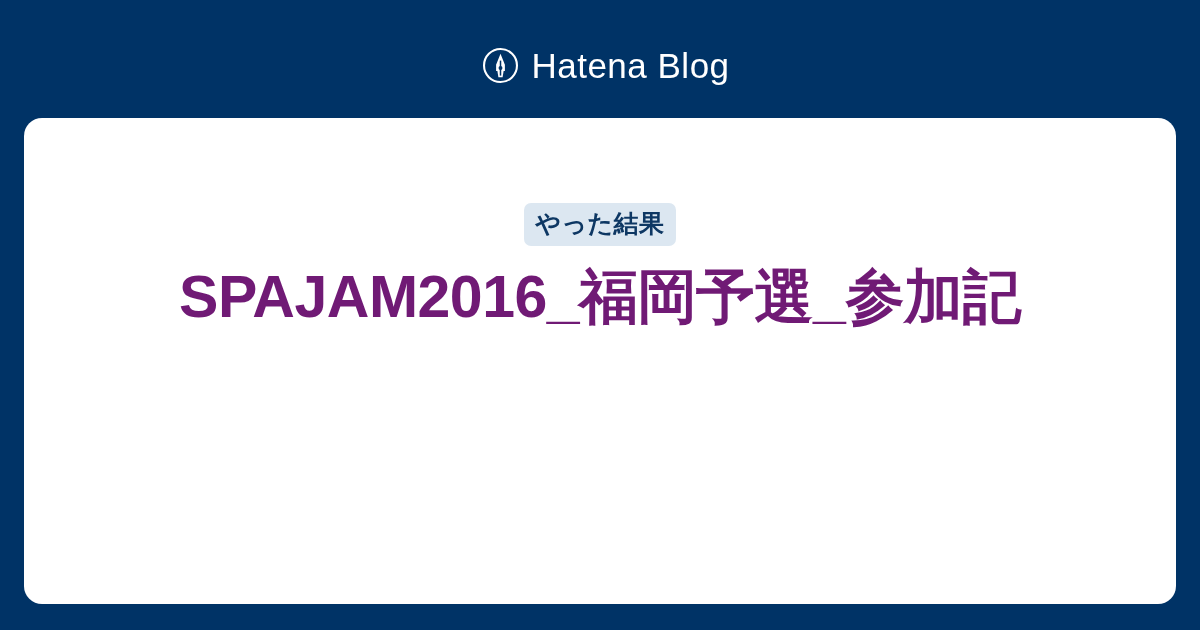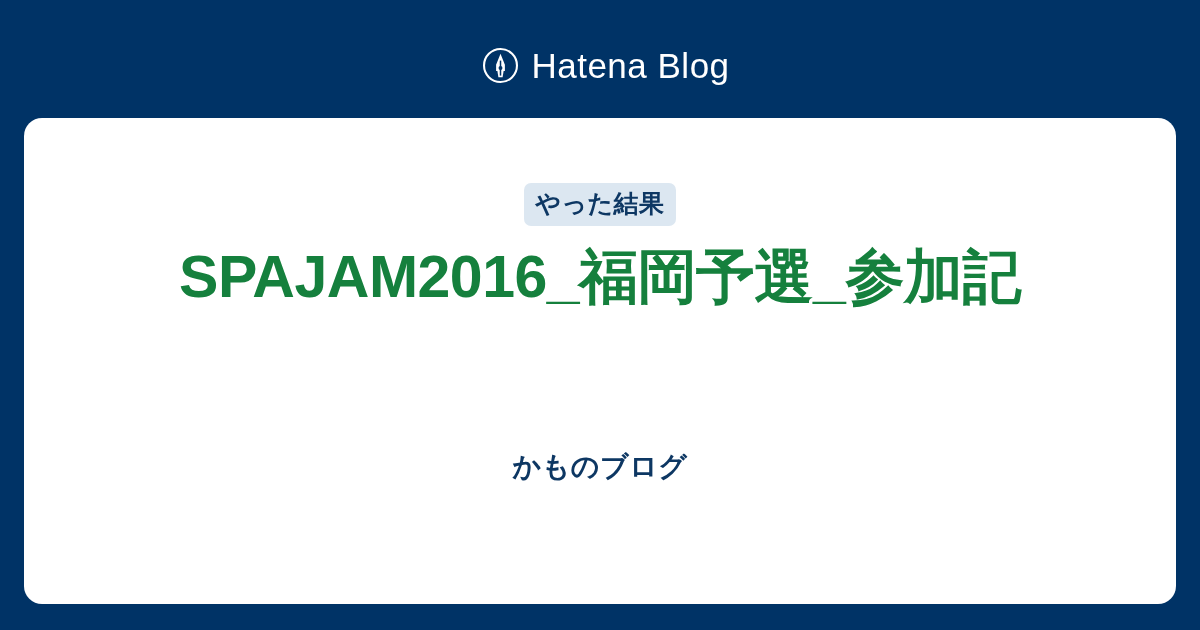--- a/index.html
+++ b/index.html
@@ -61,40 +61,40 @@
     overflow: hidden;
   }
 
   
   .tag-row {
     display: flex;
     flex-direction: row;
     align-items: center;
     justify-content: center;
     gap: 14px;
-    margin-top: 65px;
+    margin-top: 85px;
     max-width: 1060px;
     flex-wrap: wrap;
   }
   .tag {
     background: #dce7f1;
     color: #0d3763;
     font-size: 25px;
     font-weight: 700;
     line-height: 1;
     padding: 8px 11px 10px 11px;
     border-radius: 7px;
     white-space: nowrap;
     letter-spacing: 0.5px;
   }
 
   
   .entry-title {
     margin-top: 16px;
-    color: #15803d;
+    color: #701a75;
     font-size: 59px;
     font-weight: 700;
     line-height: 1.22;
     letter-spacing: -0.5px;
     text-align: center;
     max-width: 1060px;
     word-break: break-word;
   }
 
   
@@ -126,15 +126,14 @@
 </div>
 
 <div class="card">
 
   <div class="tag-row">
     <span class="tag">やった結果</span>
   </div>
 
   <h1 class="entry-title">SPAJAM2016_福岡予選_参加記</h1>
 
-  <div class="blog-name">かものブログ</div>
 
 </div>
 
 </body></html>

